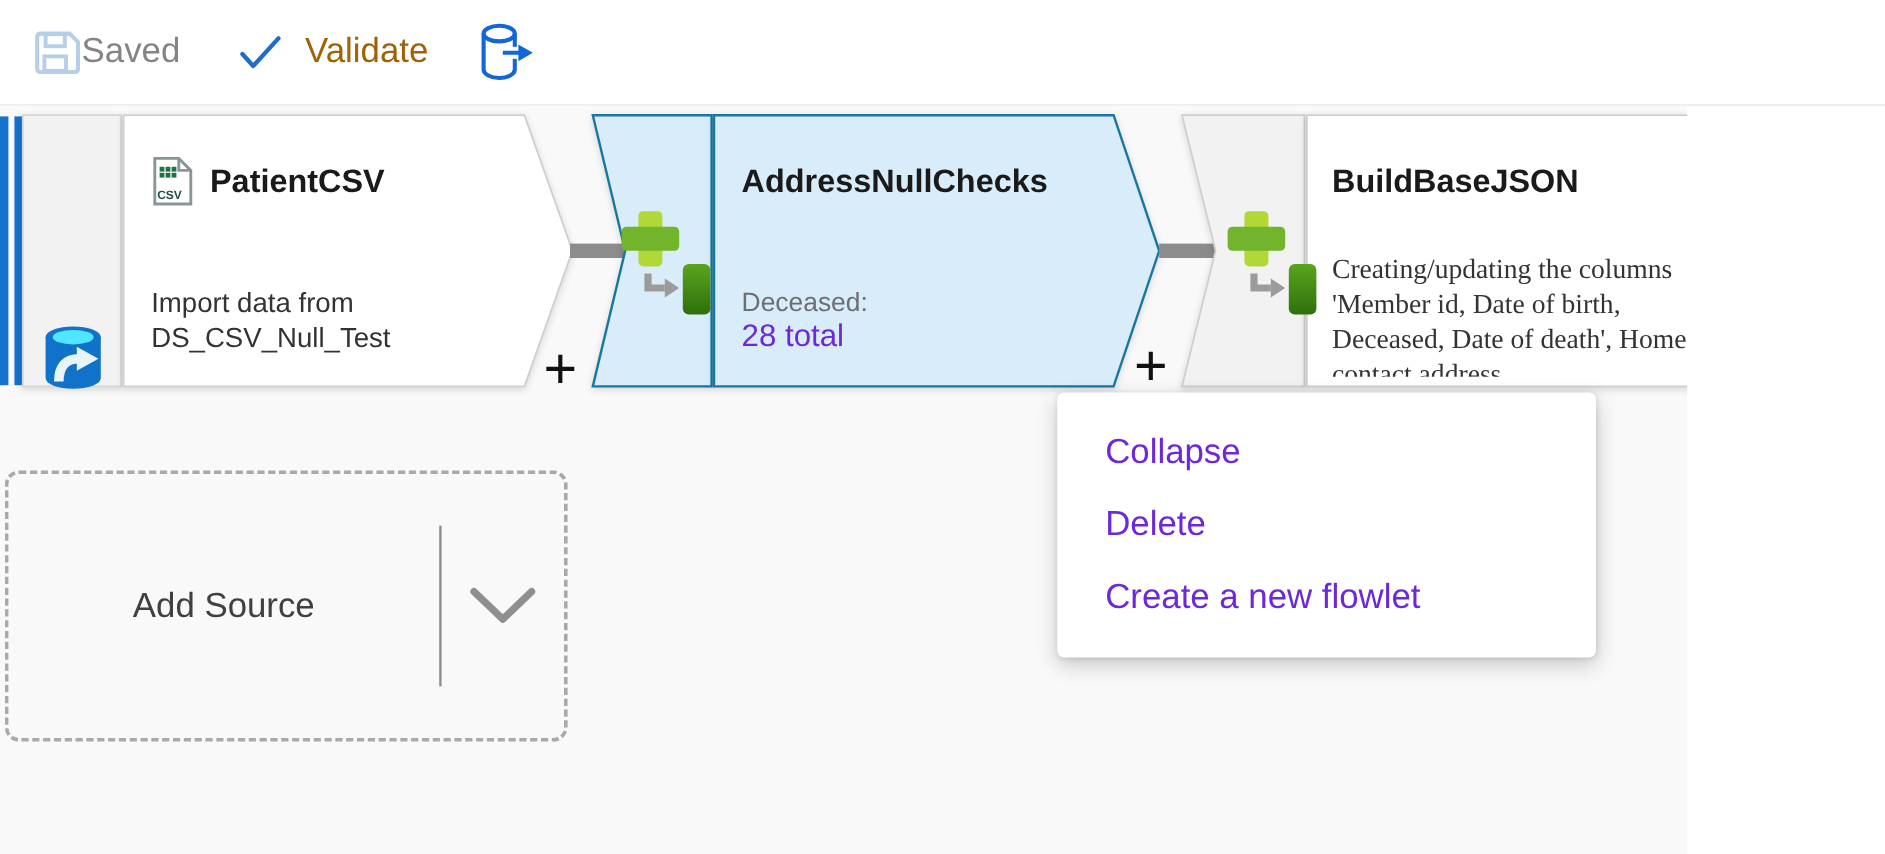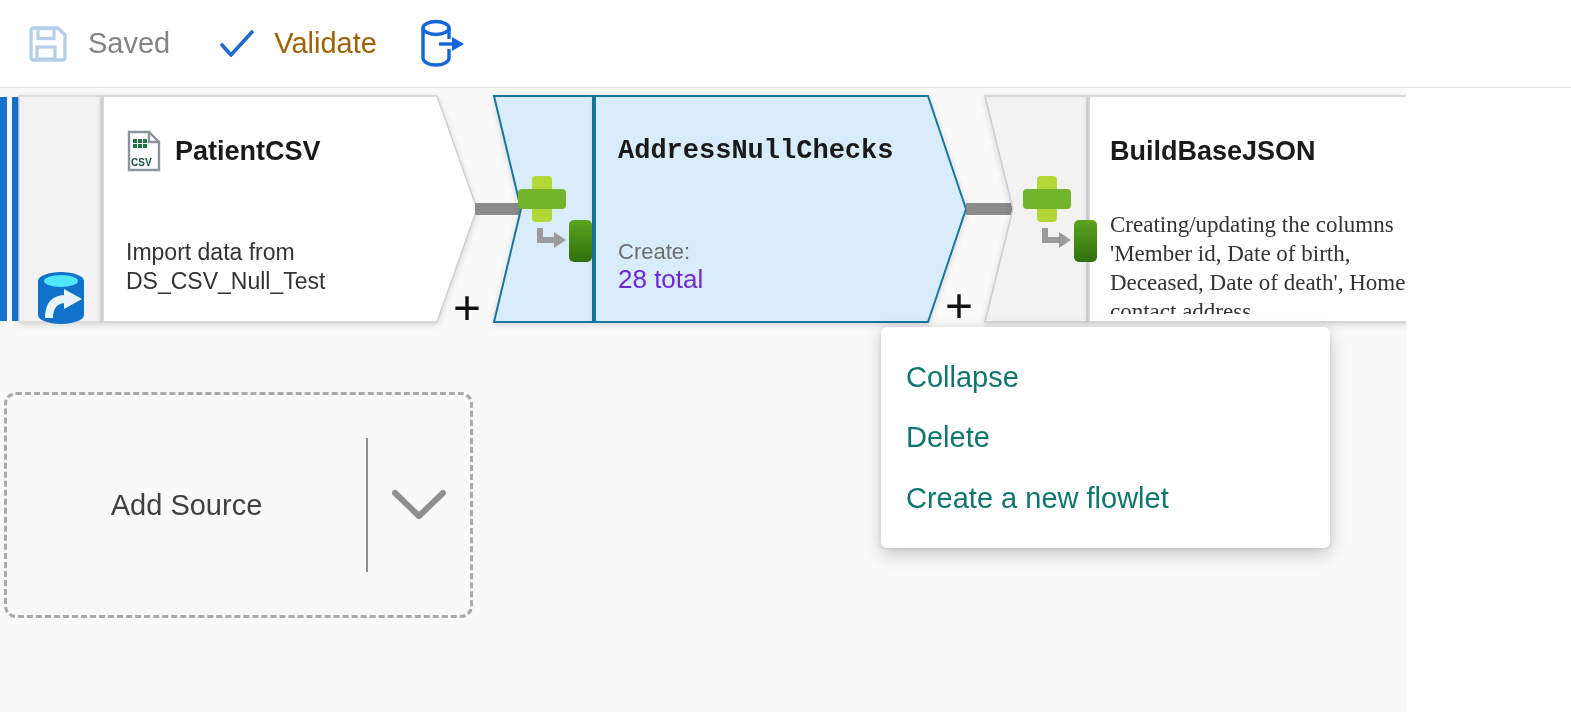--- a/index.html
+++ b/index.html
@@ -11,21 +11,21 @@
   
   .toolbar {
     position: absolute; left: 0; top: 0; width: 1571px; height: 88px;
     background: #ffffff; border-bottom: 1px solid #e1e1e1;
     display: flex; align-items: center;
   }
   .tb-group { display: flex; align-items: center; cursor: pointer; }
   .tb-label { font-size: 29px; color: #a16207; white-space: nowrap; }
   .tb-label.disabled { color: #848484; }
   .g-save { margin-left: 26px; }
-  .g-save .tb-label { margin-left: 20px; }
+  .g-save .tb-label { }
   .g-validate { margin-left: 48px; }
   .g-validate .tb-label { margin-left: 18px; }
   .g-toggle { margin-left: 44px; }
   .g-toggle .tb-label { margin-left: 22px; }
   .g-debugset { margin-left: 42px; }
   .g-debugset .tb-label { margin-left: 20px; }
 
   .toggle-pill {
     position: relative; width: 98px; height: 44px; border-radius: 22px;
     background: #0f80d4; flex: 0 0 auto; cursor: pointer;
@@ -60,21 +60,21 @@
 
   
   .context-menu {
     position: absolute; left: 881px; top: 239px; width: 449px; height: 221px;
     background: #ffffff; border-radius: 6px;
     box-shadow: 0 6px 18px rgba(0,0,0,0.20), 0 1px 4px rgba(0,0,0,0.10);
     display: flex; flex-direction: column; justify-content: space-evenly;
     padding: 6px 0; z-index: 5;
   }
   .menu-item {
-    font-size: 29px; color: #0f766e; padding-left: 25px; cursor: pointer;
+    font-size: 29px; color: #6d28d9; padding-left: 40px; cursor: pointer;
     white-space: nowrap;
   }
 
   
   .add-source {
     position: absolute; left: 4px; top: 304px; width: 469px; height: 226px;
     border: 3px dashed #a9a9a9; border-radius: 12px; background: transparent;
     display: flex; align-items: stretch; cursor: pointer;
   }
   .add-source-main { flex: 1; display: flex; align-items: center; justify-content: center; }
@@ -184,22 +184,22 @@
           <rect x="7" y="14" width="4" height="4"></rect>
             <rect x="12" y="14" width="4" height="4"></rect>
             <rect x="17" y="14" width="4" height="4"></rect>
         </g>
         <text x="5" y="36" font-size="10" font-weight="bold" fill="#1e4e45" font-family="Liberation Sans, sans-serif">CSV</text>
       </svg>
       <span class="node-title">PatientCSV</span>
     </div>
     <div class="abs node-desc" style="left:126px; top:150px; width:270px;">Import data from DS_CSV_Null_Test</div>
 
-    <div class="abs node-title" style="left:618px; top:48px;font-family:Liberation Mono, monospace;">AddressNullChecks</div>
-    <div class="abs cols-label" style="left:618px; top:151px;">Create:</div>
+    <div class="abs node-title" style="left:618px; top:48px;">AddressNullChecks</div>
+    <div class="abs cols-label" style="left:618px; top:151px;">Deceased:</div>
     <div class="abs cols-value" style="left:618px; top:176px;">28 total</div>
 
     <div class="abs node-title" style="left:1110px; top:48px;">BuildBaseJSON</div>
     <div class="abs node-desc" style="left:1110px; top:122px; width:322px; height:104px; overflow:hidden;font-family:Liberation Serif, serif;">Creating/updating the columns 'Member id, Date of birth, Deceased, Date of death', Home contact address,</div>
 
     <div class="abs plus-btn" style="left:467px; top:220px;">+</div>
     <div class="abs plus-btn" style="left:959px; top:218px;">+</div>
     <div class="abs plus-btn" style="left:1451px; top:218px;">+</div>
 
     <div class="context-menu">

